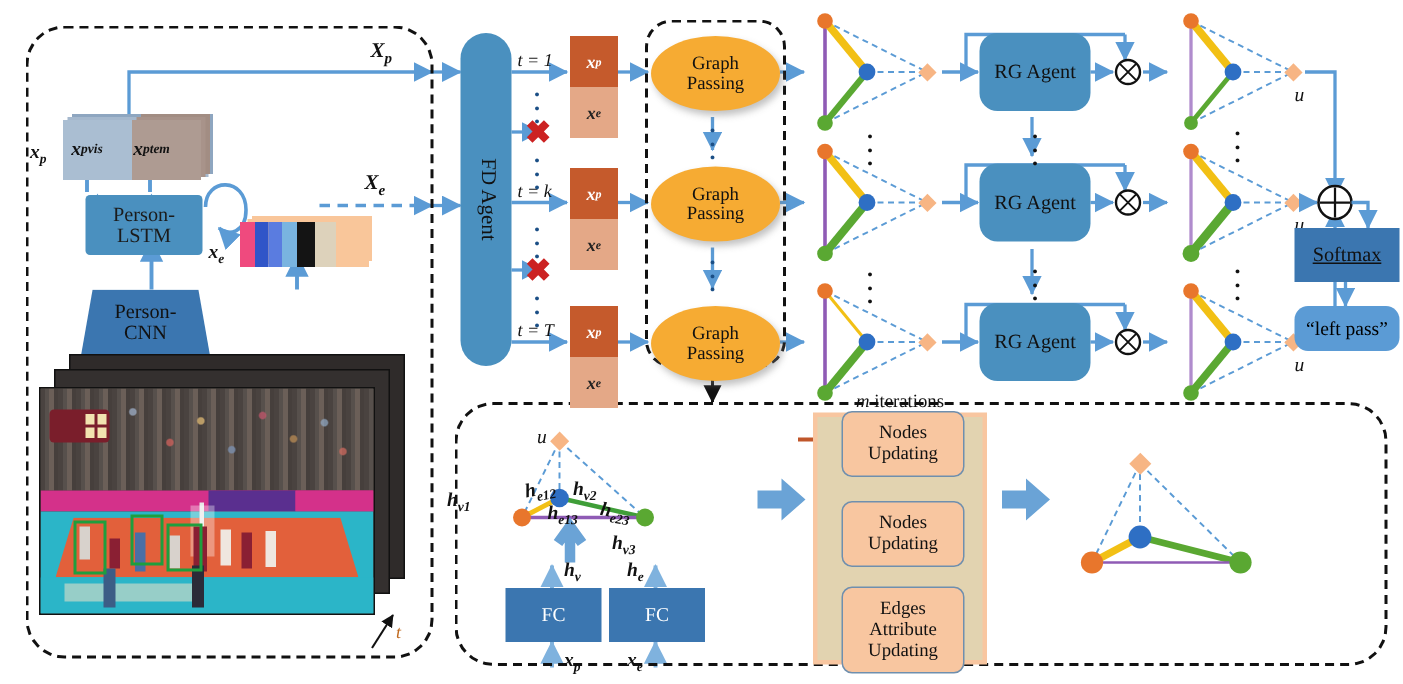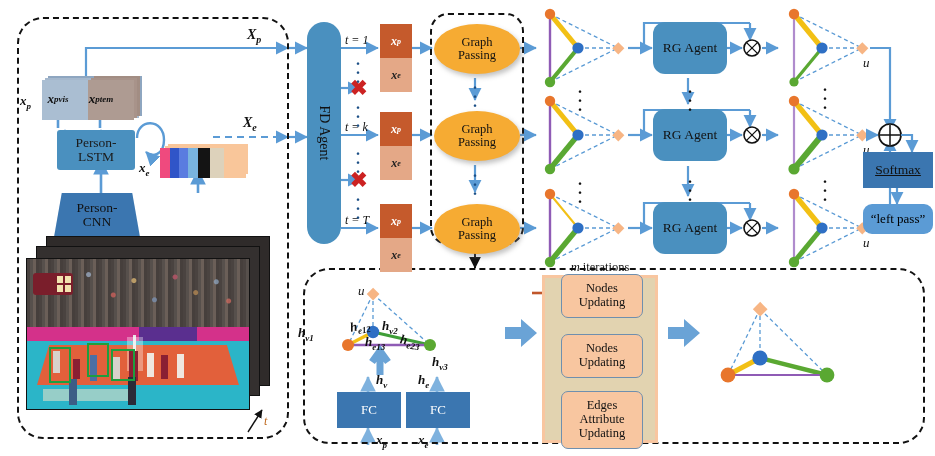--- a/index.html
+++ b/index.html
@@ -516,21 +516,21 @@
 <div class="abs leftpass ctr" style="left:863px;top:204px;width:70px;height:30px;font-size:13px;">“left pass”</div>
 
 <div class="abs lbl ital" style="left:358px;top:283px;font-size:13px;">u</div>
 
 <div class="abs lbl" style="left:298px;top:325px;font-size:13px;">
   <span class="bi">h</span><sub class="bi" style="font-size:9px;">v1</sub>
 </div>
 <div class="abs lbl" style="left:382px;top:318px;font-size:13px;">
   <span class="bi">h</span><sub class="bi" style="font-size:9px;">v2</sub>
 </div>
-<div class="abs lbl" style="left:432px;top:354px;font-size:13px;">
+<div class="abs lbl" style="left:408px;top:354px;font-size:13px;">
   <span class="bi">h</span><sub class="bi" style="font-size:9px;">v3</sub>
 </div>
 <div class="abs lbl" style="left:350px;top:318px;font-size:13px;transform:rotate(-10deg);">
   <span class="bi">h</span><sub class="bi" style="font-size:9px;">e12</sub>
 </div>
 <div class="abs lbl" style="left:400px;top:333px;font-size:13px;transform:rotate(10deg);">
   <span class="bi">h</span><sub class="bi" style="font-size:9px;">e23</sub>
 </div>
 <div class="abs lbl" style="left:365px;top:334px;font-size:13px;">
   <span class="bi">h</span><sub class="bi" style="font-size:9px;">e13</sub>

